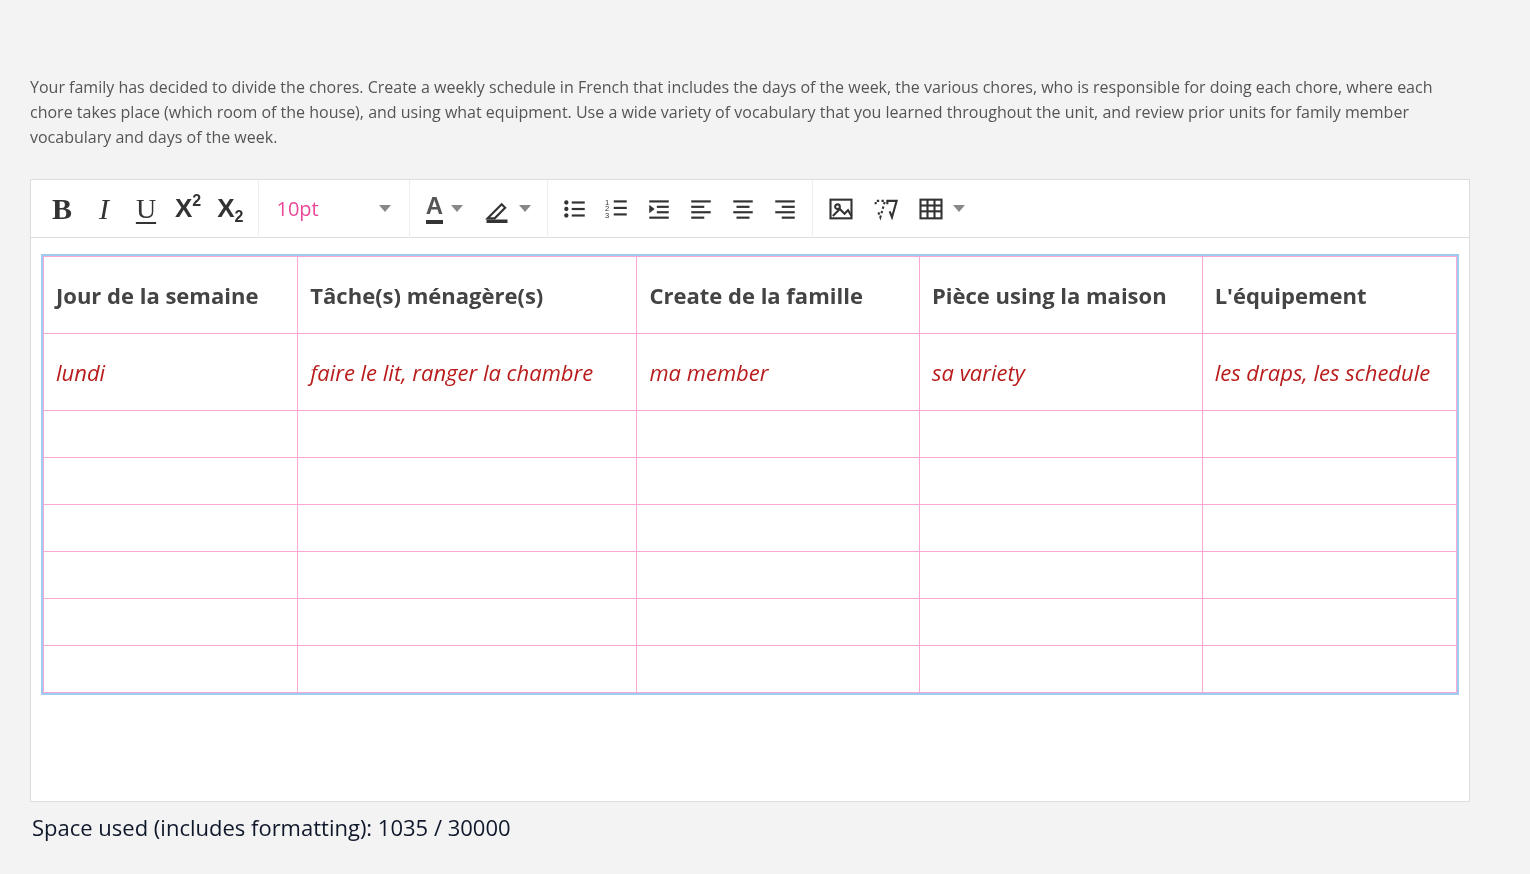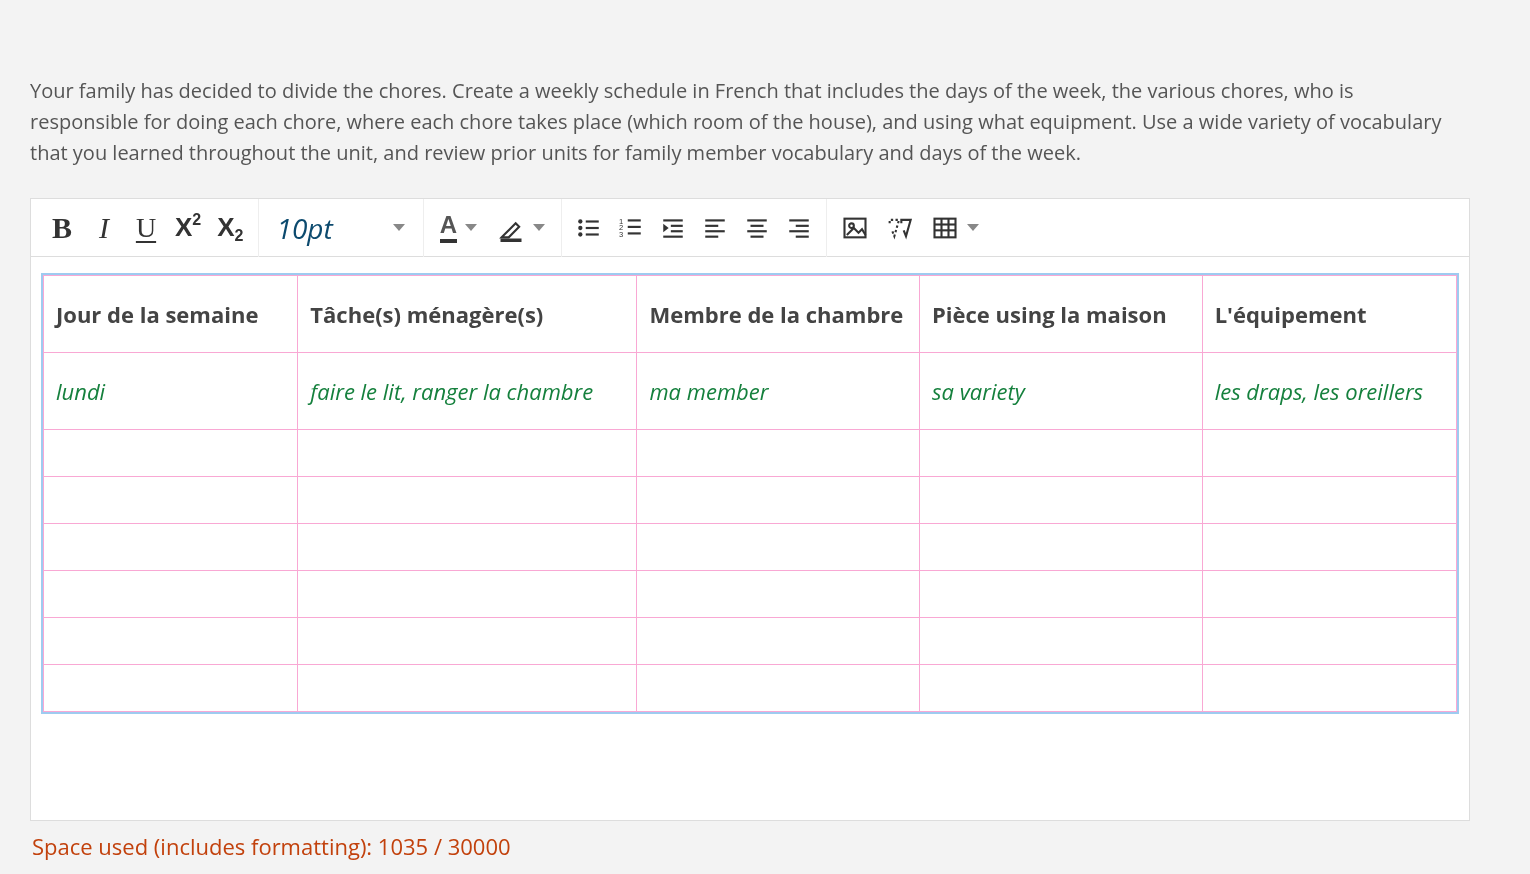--- a/index.html
+++ b/index.html
@@ -10,21 +10,21 @@
     color: #555;
     width: 1530px;
     height: 874px;
     padding: 10px 40px 10px 10px;
   }
   .container {
     background: #f3f3f3;
     padding: 0 20px;
   }
   .instructions {
-    font-size: 20px;
+    font-size: 16px;
     line-height: 1.55;
     color: #555;
     padding: 65px 10px 30px 0;
   }
   .editor-box {
     background: #fff;
     border: 1px solid #ddd;
   }
   .toolbar {
     display: flex;
@@ -71,21 +71,21 @@
   }
   .sup-glyph .s { font-size: 16px; transform: translateY(-8px); }
   .sub-glyph .s { font-size: 16px; transform: translateY(8px); }
   .fontsize {
     display: flex;
     align-items: center;
     gap: 60px;
     padding: 0 18px;
     cursor: pointer;
   }
-  .fontsize .lbl { font-size: 28px; color: #0c4a6e; font-style: italic; }
+  .fontsize .lbl { font-size: 20px; color: #ec4899; }
   .chev {
     width: 0; height: 0;
     border-left: 6px solid transparent;
     border-right: 6px solid transparent;
     border-top: 7px solid #888;
   }
   .textcolor {
     display: flex;
     align-items: center;
     gap: 8px;
@@ -125,33 +125,33 @@
     height: 42px;
     vertical-align: middle;
   }
   .content-table th {
     font-weight: 700;
     color: #444;
     background: #fff;
   }
   .content-table td {
     font-style: italic;
-    color: #15803d;
+    color: #b91c1c;
   }
   .col-1 { width: 18%; }
   .col-2 { width: 24%; }
   .col-3 { width: 20%; }
   .col-4 { width: 20%; }
   .col-5 { width: 18%; }
   .empty-area {
     height: 100px;
   }
   .footer {
     font-size: 22px;
-    color: #c2410c;
+    color: #0f172a;
     padding: 10px 2px 0 2px;
   }
 </style>
 </head>
 <body>
 
 <div class="container">
   <div class="instructions">Your family has decided to divide the chores. Create a weekly schedule in French that includes the days of the week, the various chores, who is responsible for doing each chore, where each chore takes place (which room of the house), and using what equipment. Use a wide variety of vocabulary that you learned throughout the unit, and review prior units for family member vocabulary and days of the week.</div>
 
   <div class="editor-box">
@@ -282,32 +282,32 @@
           <col class="col-1">
             <col class="col-2">
             <col class="col-3">
             <col class="col-4">
             <col class="col-5">
         </colgroup>
         <thead>
           <tr>
             <th>Jour de la semaine</th>
             <th>Tâche(s) ménagère(s)</th>
-            <th>Membre de la chambre</th>
+            <th>Create de la famille</th>
             <th>Pièce using la maison</th>
             <th>L'équipement</th>
           </tr>
         </thead>
         <tbody id="table-body">
             <tr>
               <td>lundi</td>
               <td>faire le lit, ranger la chambre</td>
               <td>ma member</td>
               <td>sa variety</td>
-              <td>les draps, les oreillers</td>
+              <td>les draps, les schedule</td>
             </tr>
             <tr>
               <td></td>
               <td></td>
               <td></td>
               <td></td>
               <td></td>
             </tr>
             <tr>
               <td></td>

